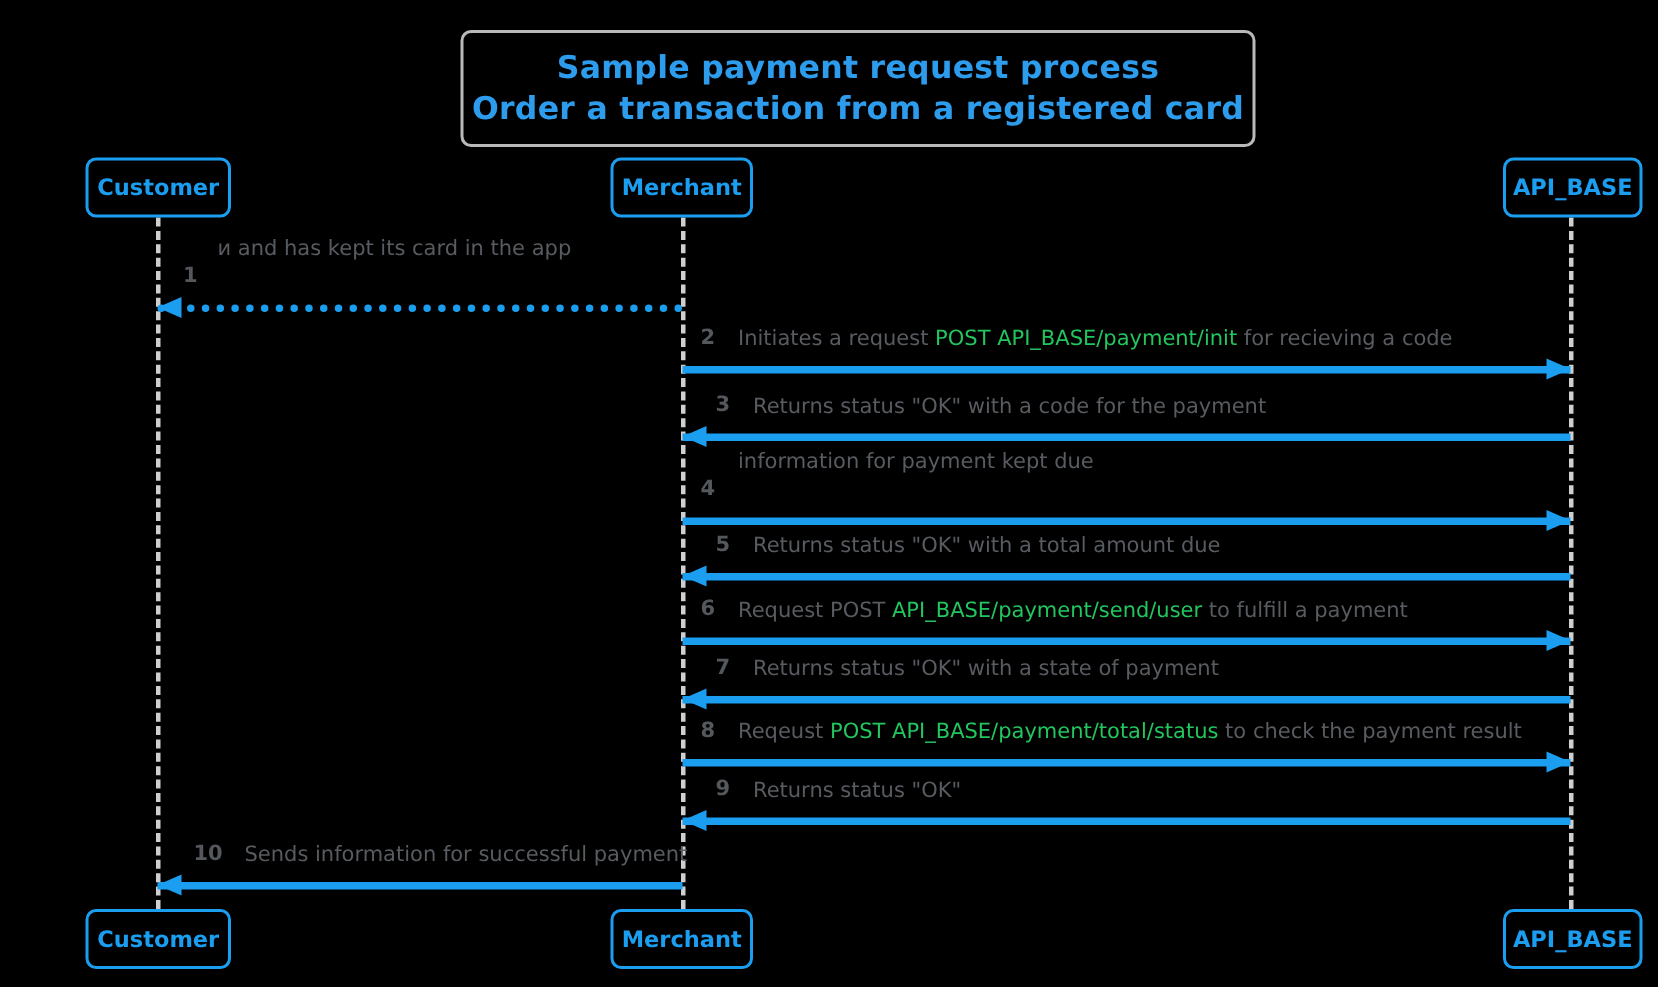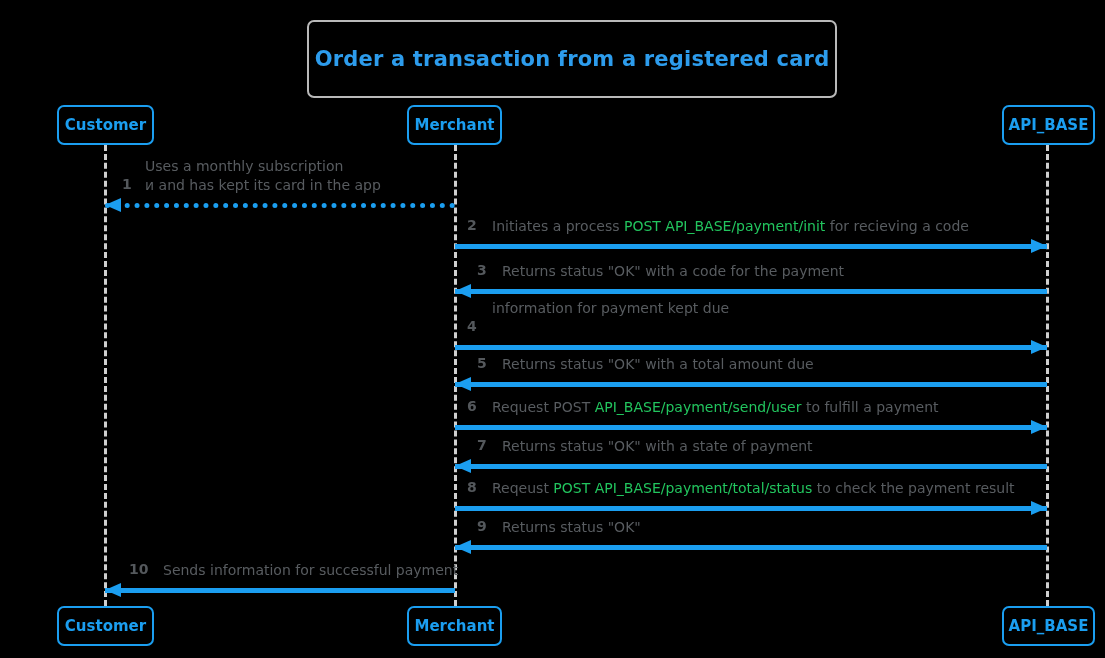--- a/index.html
+++ b/index.html
@@ -116,20 +116,21 @@
     color: #22c55e;
     font-weight: normal;
   }
 </style>
 </head>
 <body>
 
 <div id="canvas">
 
   <div class="title-box">
+    <div class="title-line">Sample payment request process</div>
     <div class="title-line">Order a transaction from a registered card</div>
   </div>
 
   <div id="dyn">
       <div class="lifeline" style="left: 104px; top: 145px; height: 461px;"></div>
       <div class="lifeline" style="left: 454px; top: 145px; height: 461px;"></div>
       <div class="lifeline" style="left: 1046px; top: 145px; height: 461px;"></div>
       <div class="participant" style="left: 57px; top: 105px; width: 97px;">
         <span>Customer</span>
       </div>
@@ -147,30 +148,29 @@
       </div>
       <div class="participant" style="left: 1002px; top: 606px; width: 93px;">
         <span>API_BASE</span>
       </div>
       <div class="msg" style="left: 105px; top: 203px; width: 350px;">
         <div class="msg-dotted" style="left: 0px; width: 350px;"></div>
         <div class="arrow-head left" style="left: 0px;"></div>
       </div>
       <div class="msg-num" style="left: 122px; top: 176px;">1</div>
       <div class="msg-text" style="left: 145px; top: 157px;">
-        <div><span>Uses a monthly subscription</span></div>
         <div><span>и and has kept its card in the app</span></div>
       </div>
       <div class="msg" style="left: 455px; top: 244px; width: 592px;">
         <div class="msg-line" style="left: 0px; width: 592px;"></div>
         <div class="arrow-head right" style="left: 576px;"></div>
       </div>
       <div class="msg-num" style="left: 467px; top: 217px;">2</div>
       <div class="msg-text" style="left: 492px; top: 217px;">
-        <div><span>Initiates a process </span><b>POST API_BASE/payment/init</b><span> for recieving a code</span></div>
+        <div><span>Initiates a request </span><b>POST API_BASE/payment/init</b><span> for recieving a code</span></div>
       </div>
       <div class="msg" style="left: 455px; top: 289px; width: 592px;">
         <div class="msg-line" style="left: 0px; width: 592px;"></div>
         <div class="arrow-head left" style="left: 0px;"></div>
       </div>
       <div class="msg-num" style="left: 477px; top: 262px;">3</div>
       <div class="msg-text" style="left: 502px; top: 262px;">
         <div><span>Returns status "OK" with a code for the payment</span></div>
       </div>
       <div class="msg" style="left: 455px; top: 345px; width: 592px;">

